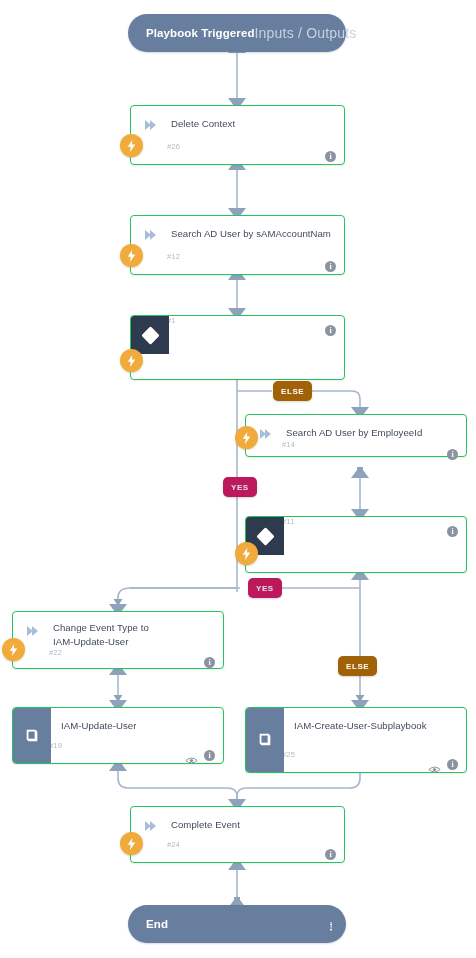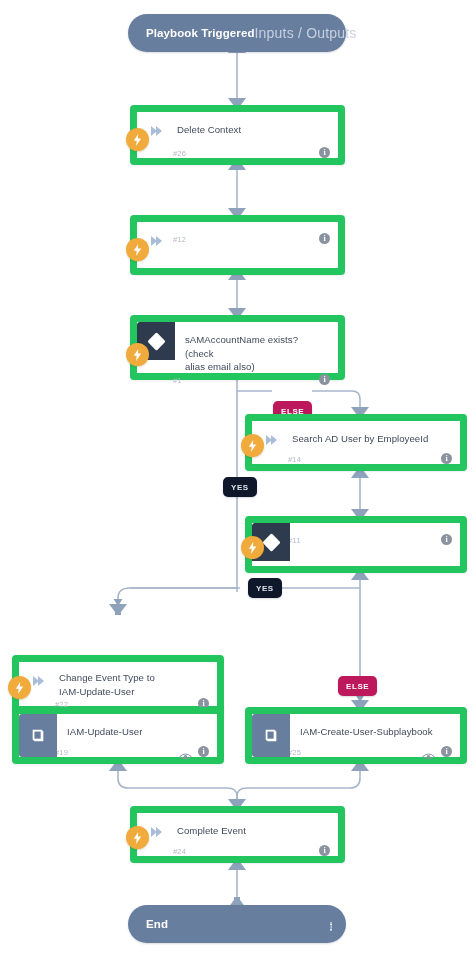--- a/index.html
+++ b/index.html
@@ -59,21 +59,21 @@
     letter-spacing: .2px;
   }
   .pill .info-white {
     margin-left: auto;
   }
 
   
   .card {
     position: absolute;
     background: #ffffff;
-    border: 7px solid #22c55e;
+    border: 1px solid #22c55e;
     border-radius: 4px;
     box-sizing: border-box;
     box-shadow: 0 1px 2px rgba(60,75,100,0.10);
     overflow: visible;
   }
   .card-inner {
     position: relative;
     height: 100%;
     display: flex;
     flex-direction: column;
@@ -88,22 +88,23 @@
     font-size: 9.6px;
     color: #404a5c;
     line-height: 13.5px;
     letter-spacing: .05px;
     overflow: hidden;
     white-space: pre-line;
   }
   .card-foot {
     height: 22px;
     display: flex;
-    align-items: flex-end;
+    align-items: flex-start;
     padding: 0 8px 0 10px;
+    flex-direction: column;
   }
   .card-id {
     font-size: 7.5px;
     color: #b2b9c6;
     letter-spacing: .2px;
   }
   .foot-icons {
     margin-left: auto;
     display: flex;
     align-items: center;
@@ -200,27 +201,26 @@
     align-items: center;
     justify-content: center;
     font-size: 8px;
     font-weight: bold;
     letter-spacing: .6px;
     box-sizing: border-box;
     padding: 0 8px;
     box-shadow: 0 1px 2px rgba(50,60,80,0.20);
   }
   .badge.yes {
-    background: #0f172a;
+    background: #be185d;
     color: #dfe4ec;
   }
   .badge.els {
-    background: #be185d;
+    background: #a16207;
     color: #ffffff;
-    margin-top: 20px;
   }
 </style>
 </head>
 <body>
 
 <div id="canvas">
 
   <svg id="wires" viewBox="0 0 476 958" width="476" height="958">
     <defs>
       <g id="funnel-down">
@@ -328,62 +328,61 @@
   </div>
 
   <div class="card task" style="left:130px; top:215px; width:215px; height:60px;">
     <div class="card-inner">
       <span class="chevron-icon">
         <svg viewBox="0 0 14 14" width="14" height="14">
           <path d="M2,2 L8,7 L2,12 Z" fill="#a9bdd8"></path>
           <path d="M7,2 L13,7 L7,12 Z" fill="#a9bdd8"></path>
         </svg>
       </span>
+      <div class="card-body">
+        <span class="card-title" style="white-space:nowrap;">Search AD User by sAMAccountNam</span>
+      </div>
       <div class="card-foot">
         <span class="card-id">#12</span>
         <span class="foot-icons">
           <span class="info-icon">i</span>
         </span>
       </div>
       <span class="bolt-badge">
         <svg viewBox="0 0 12 16" width="9" height="12">
           <path d="M7,0 L1,9 L5,9 L4,16 L11,6 L6.5,6 Z" fill="#ffffff"></path>
         </svg>
       </span>
     </div>
   </div>
 
   <div class="card condition" style="left:130px; top:315px; width:215px; height:65px;">
     <div class="card-inner">
       <span class="diamond-box">
         <span class="diamond"></span>
       </span>
-      <div class="card-body">
-        <span class="card-title">sAMAccountName exists? (check
-alias email also)</span>
-      </div>
       <div class="card-foot">
         <span class="card-id">#1</span>
         <span class="foot-icons">
           <span class="info-icon">i</span>
         </span>
       </div>
       <span class="bolt-badge">
         <svg viewBox="0 0 12 16" width="9" height="12">
           <path d="M7,0 L1,9 L5,9 L4,16 L11,6 L6.5,6 Z" fill="#ffffff"></path>
         </svg>
       </span>
     </div>
   </div>
 
   <div class="badge els" style="left:273px; top:381px;">
     <span>ELSE</span>
   </div>
 
-  <div class="card task" style="left:245px; top:414px; width:222px; height:57px;">
+  <div class="card task" style="left:245px; top:414px; width:222px; height:43px;">
     <div class="card-inner">
       <span class="chevron-icon">
         <svg viewBox="0 0 14 14" width="14" height="14">
           <path d="M2,2 L8,7 L2,12 Z" fill="#a9bdd8"></path>
           <path d="M7,2 L13,7 L7,12 Z" fill="#a9bdd8"></path>
         </svg>
       </span>
       <div class="card-body">
         <span class="card-title">Search AD User by EmployeeId</span>
       </div>
@@ -425,21 +424,21 @@
   </div>
 
   <div class="badge yes" style="left:248px; top:578px;">
     <span>YES</span>
   </div>
 
   <div class="badge els" style="left:338px; top:656px;">
     <span>ELSE</span>
   </div>
 
-  <div class="card task" style="left:12px; top:611px; width:212px; height:58px;margin-top:44px;">
+  <div class="card task" style="left:12px; top:611px; width:212px; height:58px;">
     <div class="card-inner">
       <span class="chevron-icon">
         <svg viewBox="0 0 14 14" width="14" height="14">
           <path d="M2,2 L8,7 L2,12 Z" fill="#a9bdd8"></path>
           <path d="M7,2 L13,7 L7,12 Z" fill="#a9bdd8"></path>
         </svg>
       </span>
       <div class="card-body" style="padding-top:9px;">
         <span class="card-title">Change Event Type to
 IAM-Update-User</span>
@@ -478,21 +477,21 @@
               <path d="M1,5 Q8,-1 15,5 Q8,11 1,5 Z" fill="none" stroke="#8c93a0" stroke-width="1.2"></path>
               <circle cx="8" cy="5" r="2" fill="#8c93a0"></circle>
             </svg>
           </span>
           <span class="info-icon">i</span>
         </span>
       </div>
     </div>
   </div>
 
-  <div class="card subplaybook" style="left:245px; top:707px; width:222px; height:57px;">
+  <div class="card subplaybook" style="left:245px; top:707px; width:222px; height:66px;">
     <div class="card-inner">
       <span class="book-bar">
         <svg viewBox="0 0 18 18" width="16" height="16">
           <path d="M3,2 L13,2 L15,4 L15,15 L5,15 L3,13 Z" fill="#ffffff"></path>
           <path d="M5,4 L12,4 L12,12 L5,12 Z" fill="#687e9e"></path>
           <path d="M13,2 L15,4 L13,4 Z" fill="#d6dde8"></path>
         </svg>
       </span>
       <div class="card-body">
         <span class="card-title">IAM-Create-User-Subplaybook</span>

